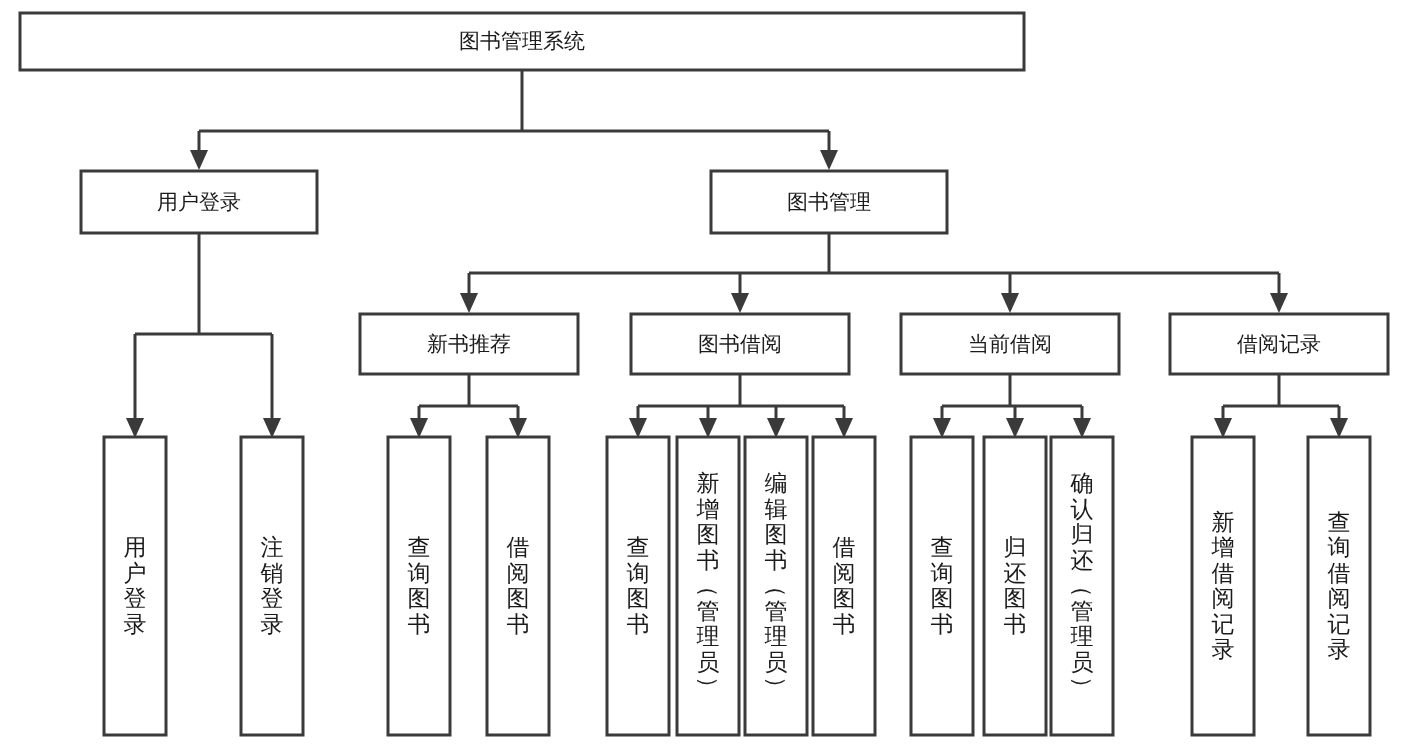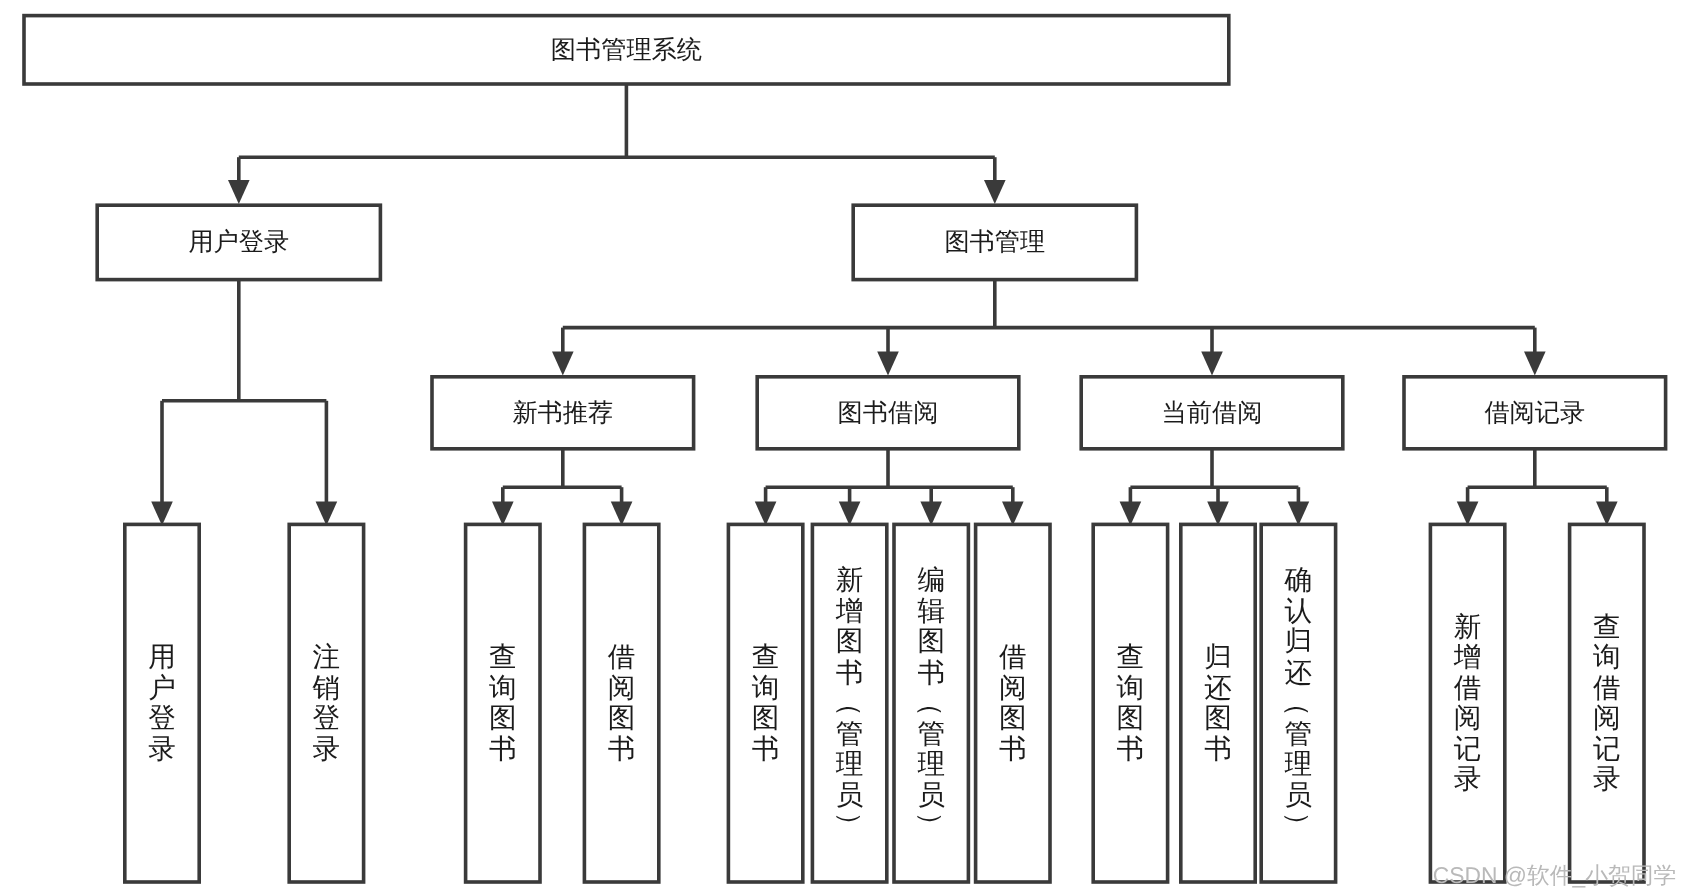--- a/index.html
+++ b/index.html
@@ -179,15 +179,14 @@
       <div class="vert-label" style="left: 677px; width: 62px; top: 471.25px; height: 229.5px;"><span style="height: 25.5px; line-height: 25.5px;">新</span><span style="height: 25.5px; line-height: 25.5px;">增</span><span style="height: 25.5px; line-height: 25.5px;">图</span><span style="height: 25.5px; line-height: 25.5px;">书</span><span style="height: 25.5px; line-height: 25.5px; transform: rotate(90deg); display: inline-block; width: 25.5px;">（</span><span style="height: 25.5px; line-height: 25.5px;">管</span><span style="height: 25.5px; line-height: 25.5px;">理</span><span style="height: 25.5px; line-height: 25.5px;">员</span><span style="height: 25.5px; line-height: 25.5px; transform: rotate(90deg); display: inline-block; width: 25.5px;">）</span></div>
       <div class="vert-label" style="left: 745px; width: 62px; top: 471.25px; height: 229.5px;"><span style="height: 25.5px; line-height: 25.5px;">编</span><span style="height: 25.5px; line-height: 25.5px;">辑</span><span style="height: 25.5px; line-height: 25.5px;">图</span><span style="height: 25.5px; line-height: 25.5px;">书</span><span style="height: 25.5px; line-height: 25.5px; transform: rotate(90deg); display: inline-block; width: 25.5px;">（</span><span style="height: 25.5px; line-height: 25.5px;">管</span><span style="height: 25.5px; line-height: 25.5px;">理</span><span style="height: 25.5px; line-height: 25.5px;">员</span><span style="height: 25.5px; line-height: 25.5px; transform: rotate(90deg); display: inline-block; width: 25.5px;">）</span></div>
       <div class="vert-label" style="left: 813px; width: 62px; top: 535px; height: 102px;"><span style="height: 25.5px; line-height: 25.5px;">借</span><span style="height: 25.5px; line-height: 25.5px;">阅</span><span style="height: 25.5px; line-height: 25.5px;">图</span><span style="height: 25.5px; line-height: 25.5px;">书</span></div>
       <div class="vert-label" style="left: 911px; width: 62px; top: 535px; height: 102px;"><span style="height: 25.5px; line-height: 25.5px;">查</span><span style="height: 25.5px; line-height: 25.5px;">询</span><span style="height: 25.5px; line-height: 25.5px;">图</span><span style="height: 25.5px; line-height: 25.5px;">书</span></div>
       <div class="vert-label" style="left: 984px; width: 62px; top: 535px; height: 102px;"><span style="height: 25.5px; line-height: 25.5px;">归</span><span style="height: 25.5px; line-height: 25.5px;">还</span><span style="height: 25.5px; line-height: 25.5px;">图</span><span style="height: 25.5px; line-height: 25.5px;">书</span></div>
       <div class="vert-label" style="left: 1051px; width: 62px; top: 471.25px; height: 229.5px;"><span style="height: 25.5px; line-height: 25.5px;">确</span><span style="height: 25.5px; line-height: 25.5px;">认</span><span style="height: 25.5px; line-height: 25.5px;">归</span><span style="height: 25.5px; line-height: 25.5px;">还</span><span style="height: 25.5px; line-height: 25.5px; transform: rotate(90deg); display: inline-block; width: 25.5px;">（</span><span style="height: 25.5px; line-height: 25.5px;">管</span><span style="height: 25.5px; line-height: 25.5px;">理</span><span style="height: 25.5px; line-height: 25.5px;">员</span><span style="height: 25.5px; line-height: 25.5px; transform: rotate(90deg); display: inline-block; width: 25.5px;">）</span></div>
       <div class="vert-label" style="left: 1192px; width: 62px; top: 509.5px; height: 153px;"><span style="height: 25.5px; line-height: 25.5px;">新</span><span style="height: 25.5px; line-height: 25.5px;">增</span><span style="height: 25.5px; line-height: 25.5px;">借</span><span style="height: 25.5px; line-height: 25.5px;">阅</span><span style="height: 25.5px; line-height: 25.5px;">记</span><span style="height: 25.5px; line-height: 25.5px;">录</span></div>
       <div class="vert-label" style="left: 1308px; width: 62px; top: 509.5px; height: 153px;"><span style="height: 25.5px; line-height: 25.5px;">查</span><span style="height: 25.5px; line-height: 25.5px;">询</span><span style="height: 25.5px; line-height: 25.5px;">借</span><span style="height: 25.5px; line-height: 25.5px;">阅</span><span style="height: 25.5px; line-height: 25.5px;">记</span><span style="height: 25.5px; line-height: 25.5px;">录</span></div>
     </div>
 
-  <div class="watermark">CSDN @软件_小贺同学</div>
 
 </div>
 
 </body></html>

